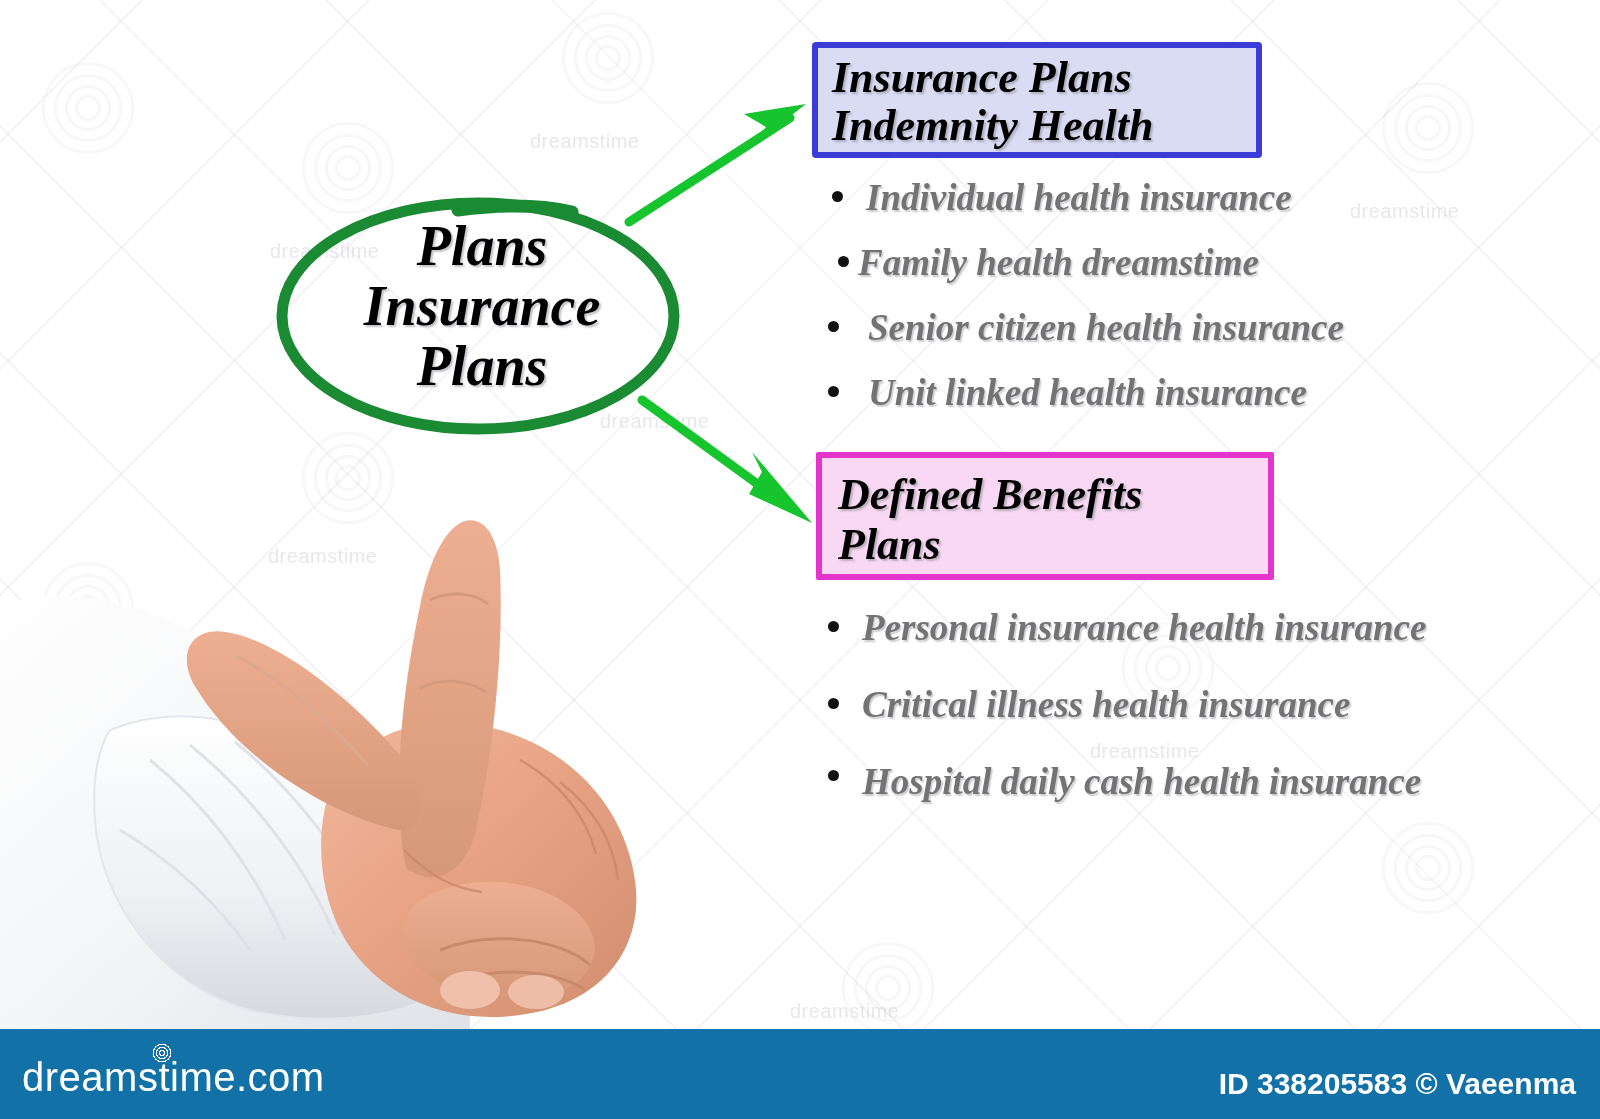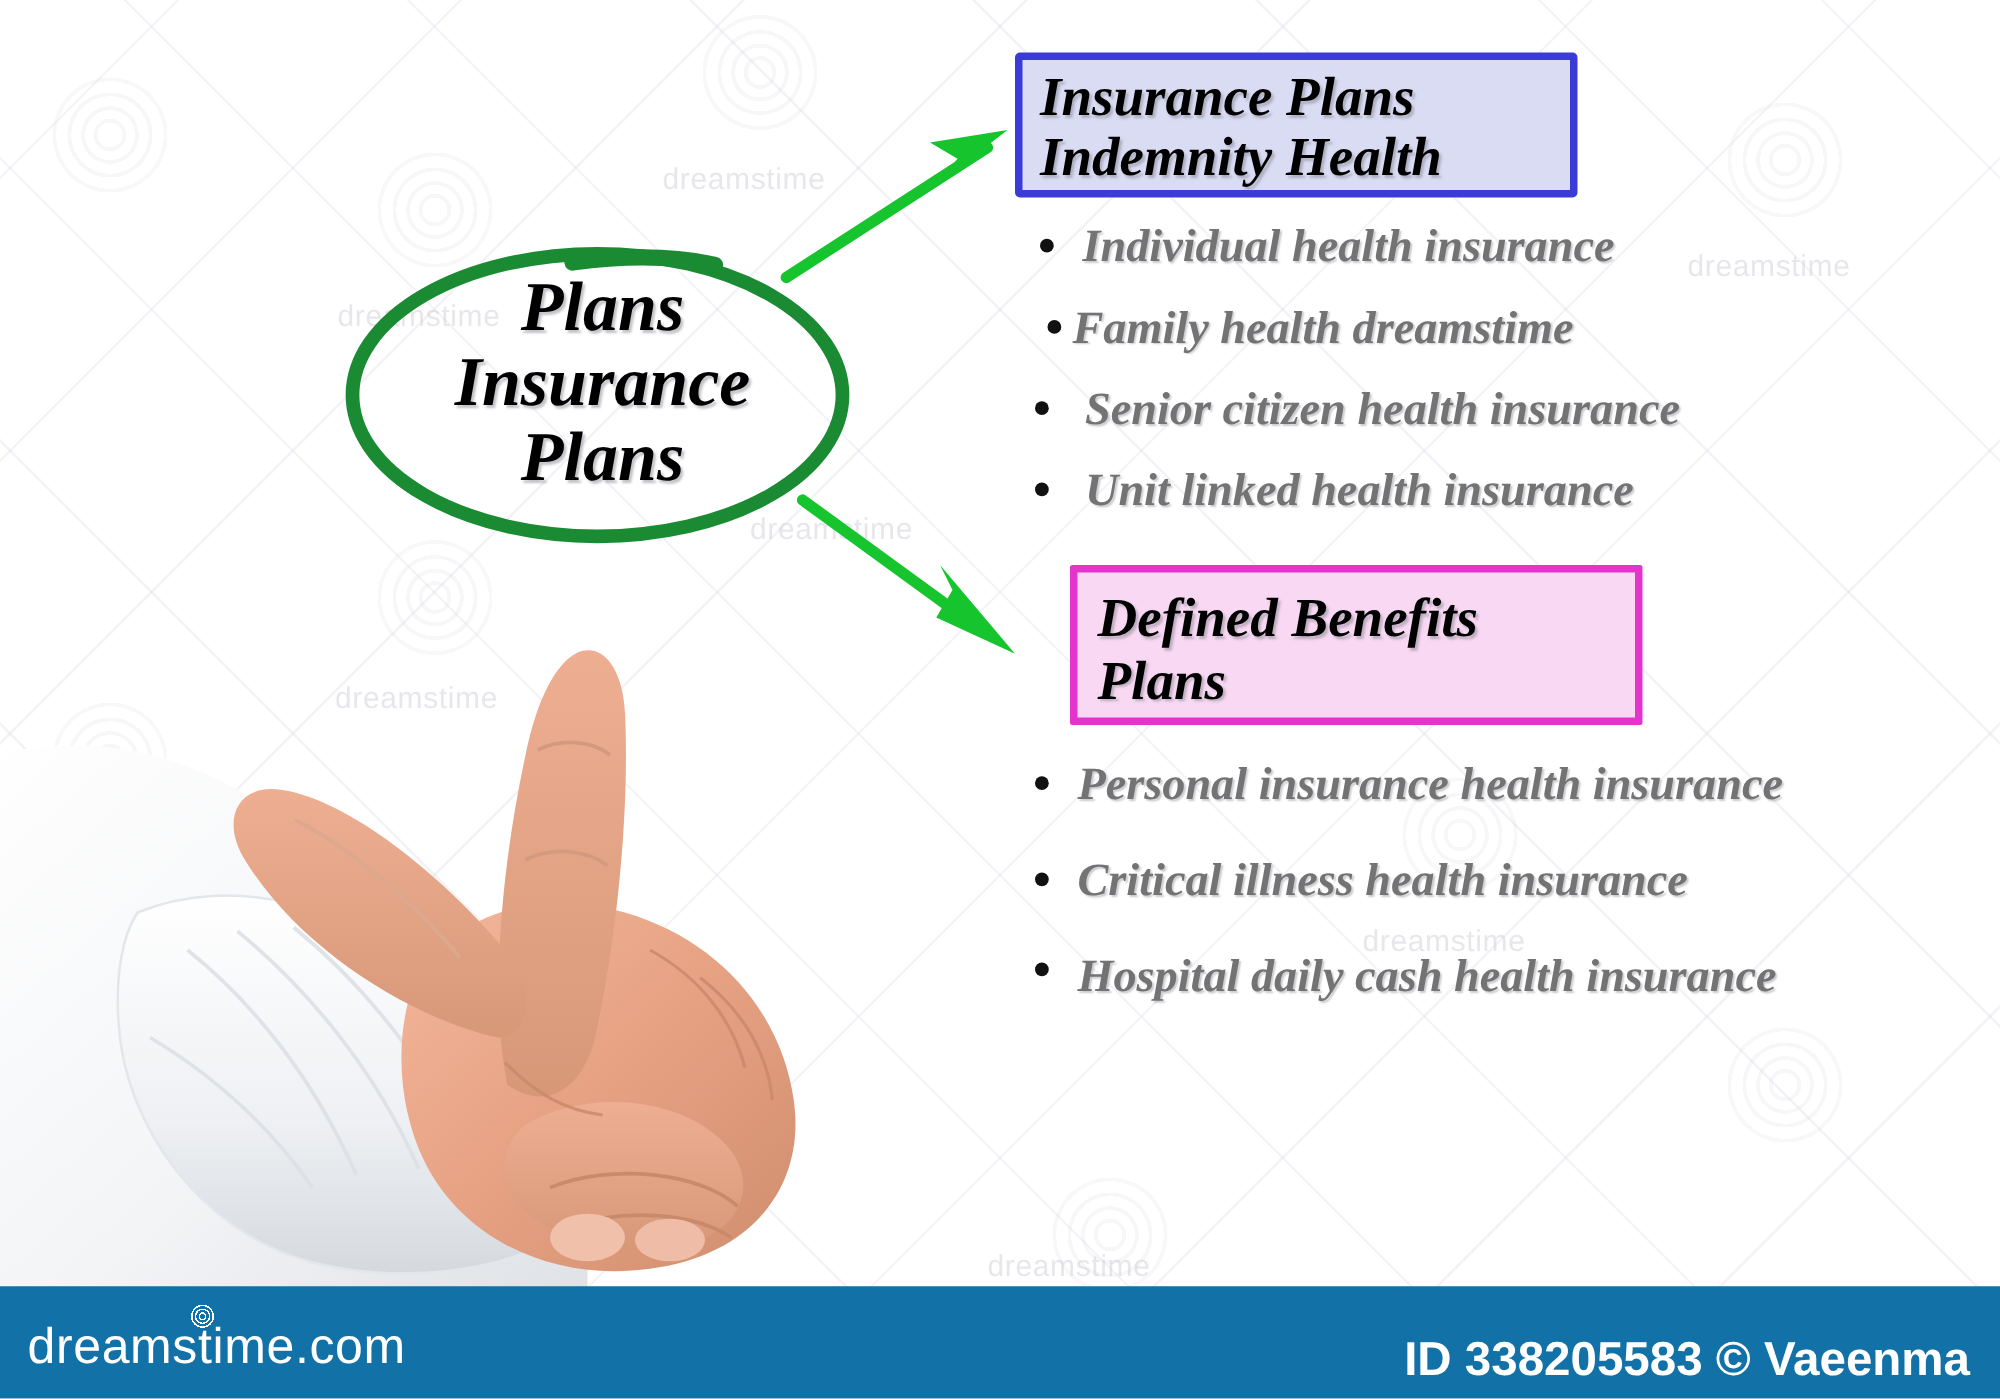--- a/index.html
+++ b/index.html
@@ -20,21 +20,21 @@
       repeating-linear-gradient(-45deg, rgba(190,190,215,0) 0 158px, rgba(186,186,214,.30) 158px 160px);
   }
   .wm-sp{position:absolute;width:96px;height:96px;border-radius:50%;opacity:.28;
     background:
       radial-gradient(circle at 50% 50%,
         rgba(0,0,0,0) 0 10px, rgba(160,160,180,.55) 10px 13px, rgba(0,0,0,0) 13px 20px,
         rgba(160,160,180,.55) 20px 23px, rgba(0,0,0,0) 23px 31px,
         rgba(160,160,180,.55) 31px 34px, rgba(0,0,0,0) 34px 43px,
         rgba(160,160,180,.5) 43px 46px, rgba(0,0,0,0) 46px);
   }
-  .wm-tx{position:absolute;font-family:"Liberation Sans",sans-serif;font-size:24px;color:rgba(150,150,175,.42);
+  .wm-tx{position:absolute;font-family:"Liberation Sans",sans-serif;font-size:20px;color:rgba(150,150,175,.42);
     letter-spacing:.5px;white-space:nowrap;}
 
   
   .ellipse-wrap{position:absolute;left:272px;top:192px;width:420px;height:248px;}
   .ellipse-label{
     position:absolute;left:0;top:24px;width:420px;text-align:center;
     font-style:italic;font-weight:700;font-size:56px;line-height:60px;color:#000;
     text-shadow:2px 2px 2px rgba(120,120,130,.45);
   }
 
@@ -44,21 +44,21 @@
     font-style:italic;font-weight:700;color:#000;
     text-shadow:2px 2px 2px rgba(130,130,140,.5);
   }
   #box-indemnity{
     left:812px;top:42px;width:450px;height:116px;
     background:#dadcf4;border:6px solid #3b3bd8;border-radius:4px;
   }
   #box-indemnity .node-text{font-size:44px;line-height:48px;padding:6px 0 0 14px;}
   #box-defined{
     left:816px;top:452px;width:458px;height:128px;
-    background:#f9d8f3;border:6px solid #e534cc;border-radius:2px;margin-left:40px;
+    background:#f9d8f3;border:6px solid #e534cc;border-radius:2px;
   }
   #box-defined .node-text{font-size:44px;line-height:50px;padding:12px 0 0 16px;}
 
   
   .bullets{position:absolute;list-style:none;margin:0;padding:0;}
   .bullets li{
     position:relative;
     font-style:italic;font-weight:700;font-size:37px;line-height:40px;color:#737373;
     white-space:nowrap;
     text-shadow:1.5px 1.5px 1.5px rgba(140,140,150,.45);
@@ -100,21 +100,21 @@
   #footer .dt-reg{
     position:absolute;left:152px;top:14px;width:20px;height:20px;border-radius:50%;
     background:
       radial-gradient(circle at 50% 50%,
        rgba(255,255,255,0) 0 2px,#fff 2px 3.2px, rgba(255,255,255,0) 3.2px 5px,
        #fff 5px 6.2px, rgba(255,255,255,0) 6.2px 8px, #fff 8px 9.2px, rgba(255,255,255,0) 9.2px);
   }
   #footer .credit{
     position:absolute;right:24px;top:38px;
     font-family:"Liberation Sans",sans-serif;
-    font-size:38px;font-weight:700;color:#ffffff;
+    font-size:30px;font-weight:700;color:#ffffff;
   }
 </style>
 </head>
 <body>
 
 <div id="stage">
 
   <div class="wm-layer">
     <div class="wm-x"></div>
 

